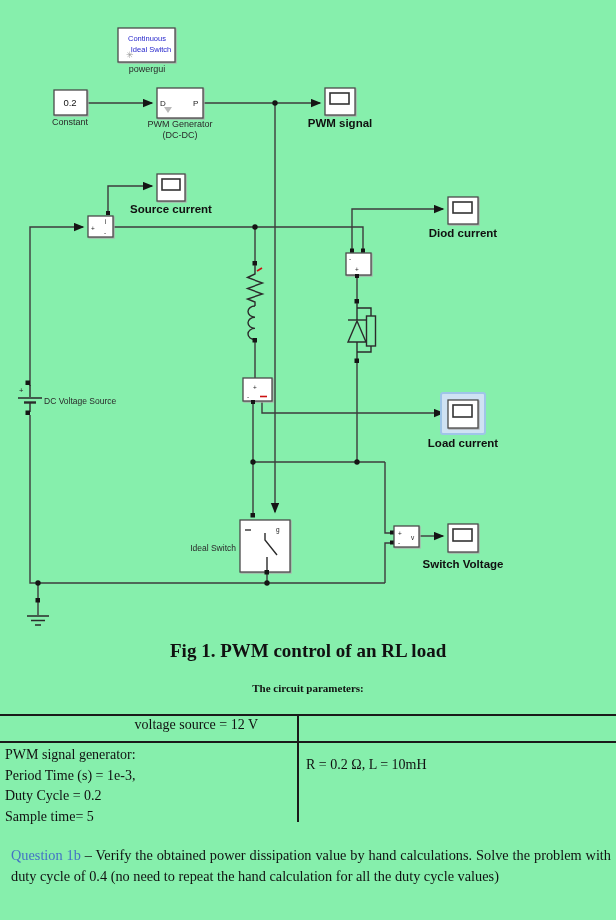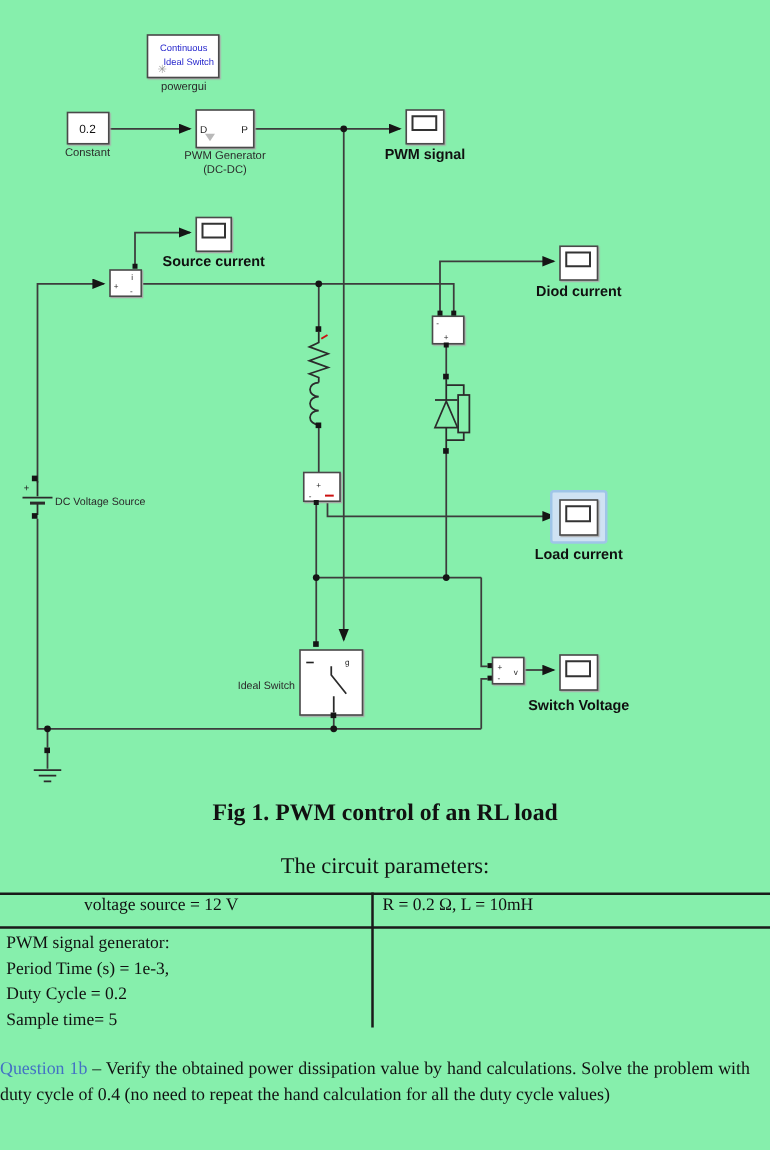--- a/index.html
+++ b/index.html
@@ -14,29 +14,29 @@
   .dot{fill:#151515;}
   .lbl{font-size:9px;fill:#2a2a2a;text-anchor:middle;}
   .slbl{font-size:11.5px;font-weight:bold;fill:#101010;text-anchor:middle;}
   .tiny{font-size:6.5px;fill:#222;}
   .pin{font-size:8px;fill:#1a1a1a;}
   .pgui{font-size:7.5px;fill:#2626cc;text-anchor:middle;}
   .redmark{stroke:#cc1111;stroke-width:1.6;fill:none;}
 
   .doc{position:absolute;}
   #fig-caption{left:170px;top:640px;font-weight:bold;font-size:19px;}
-  #param-heading{left:0;top:682px;width:616px;text-align:center;font-weight:normal;font-size:18px;}
+  #param-heading{left:0;top:682px;width:616px;text-align:center;font-weight:bold;font-size:11px;}
   .tline{position:absolute;background:#1a1a1a;}
   #tbl-top{left:0;top:714px;width:616px;height:1.5px;}
   #tbl-mid{left:0;top:741px;width:616px;height:1.5px;}
   #tbl-div{left:297px;top:714px;width:1.5px;height:108px;}
-  #tbl-r1c1{left:0;top:717px;width:258px;text-align:center;font-size:14px;}
-  #tbl-r1c2{left:306px;top:717px;font-size:14px;}
+  #tbl-r1c1{left:0;top:717px;width:258px;text-align:right;font-size:14px;}
+  #tbl-r1c2{left:306px;top:757px;font-size:14px;}
   #tbl-r2c1{left:5px;top:745px;font-size:14px;line-height:20.5px;}
-  #question{left:0;top:845px;width:600px;font-size:14.3px;line-height:21px;text-align:justify;}
+  #question{left:11px;top:845px;width:600px;font-size:14.3px;line-height:21px;text-align:justify;}
   #question .qlabel{color:#4472C4;}
 </style>
 </head>
 <body>
 
 <div id="page">
 
   <svg width="616" height="648" viewBox="0 0 616 648">
     <defs>
       <marker id="arr" markerWidth="9" markerHeight="8" refX="6.5" refY="3" orient="auto">

